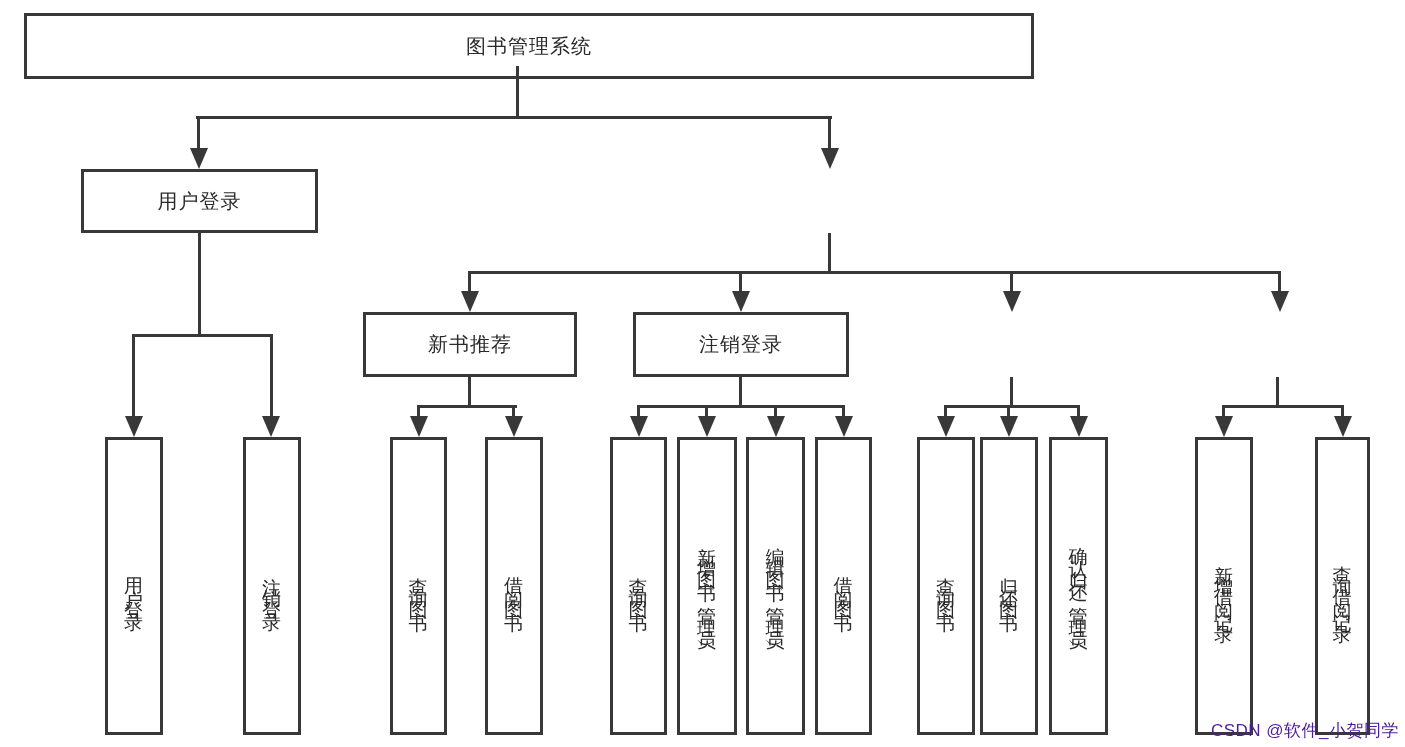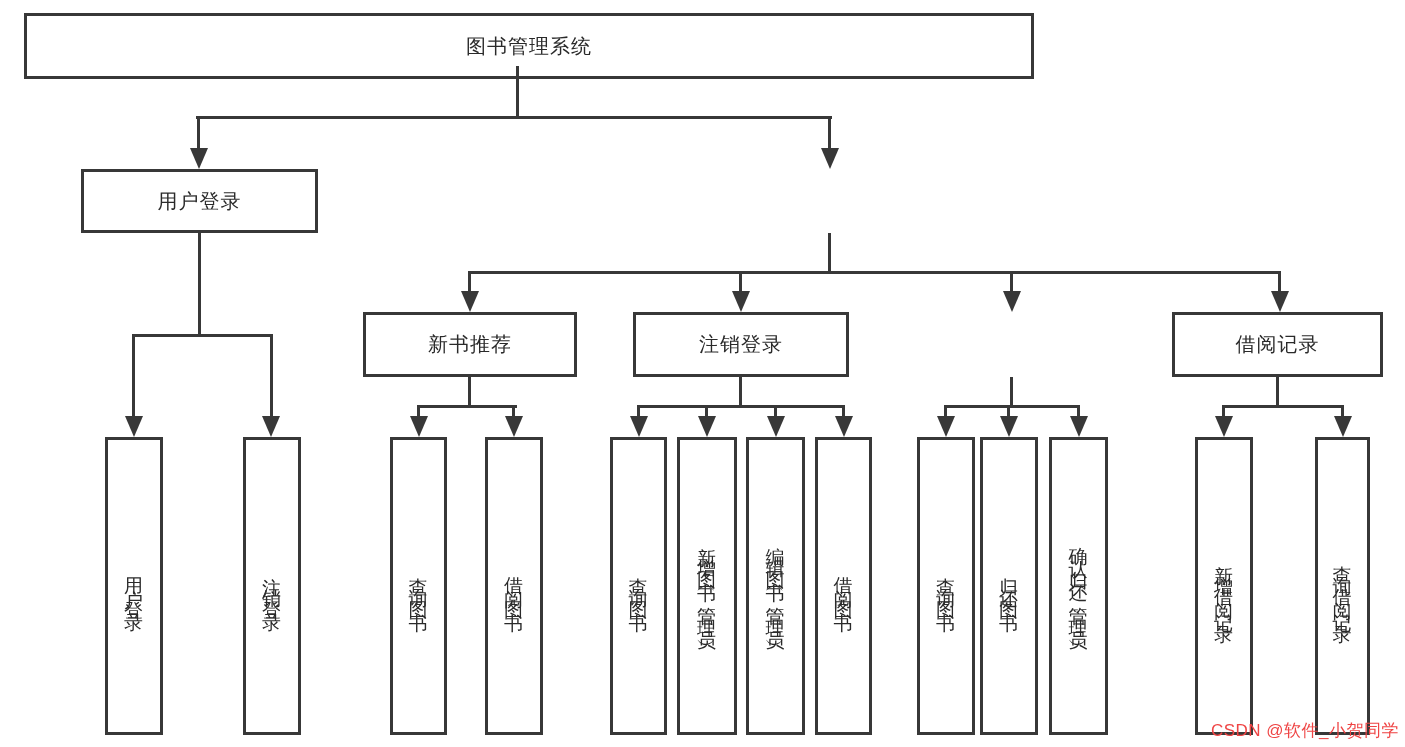--- a/index.html
+++ b/index.html
@@ -49,21 +49,21 @@
     height: 0;
     border-left: 9px solid transparent;
     border-right: 9px solid transparent;
     border-top: 21px solid #383838;
   }
   .watermark {
     position: absolute;
     right: 6px;
     bottom: 5px;
     font-size: 17px;
-    color: #ef4444;
+    color: #4c1d95;
     letter-spacing: 0.5px;
     white-space: nowrap;
   }
 </style>
 </head>
 <body>
 
 <div class="canvas">
 
   <div class="box h" style="left:24px; top:13px; width:1010px; height:66px;">
@@ -97,23 +97,20 @@
   <div class="arrow" style="left:461px; top:291px;"></div>
   <div class="arrow" style="left:732px; top:291px;"></div>
   <div class="arrow" style="left:1003px; top:291px;"></div>
   <div class="arrow" style="left:1271px; top:291px;"></div>
 
   <div class="box h" style="left:363px; top:312px; width:214px; height:65px;">
     <span>新书推荐</span>
   </div>
   <div class="box h" style="left:633px; top:312px; width:216px; height:65px;">
     <span>注销登录</span>
-  </div>
-  <div class="box h" style="left:1172px; top:312px; width:211px; height:65px;">
-    <span>借阅记录</span>
   </div>
 
   <div class="vline" style="left:468px; top:377px; height:31px;"></div>
   <div class="hline" style="left:417px; top:405px; width:100px;"></div>
   <div class="vline" style="left:417px; top:405px; height:14px;"></div>
   <div class="vline" style="left:512px; top:405px; height:14px;"></div>
   <div class="arrow" style="left:410px; top:416px;"></div>
   <div class="arrow" style="left:505px; top:416px;"></div>
 
   <div class="vline" style="left:739px; top:377px; height:31px;"></div>

